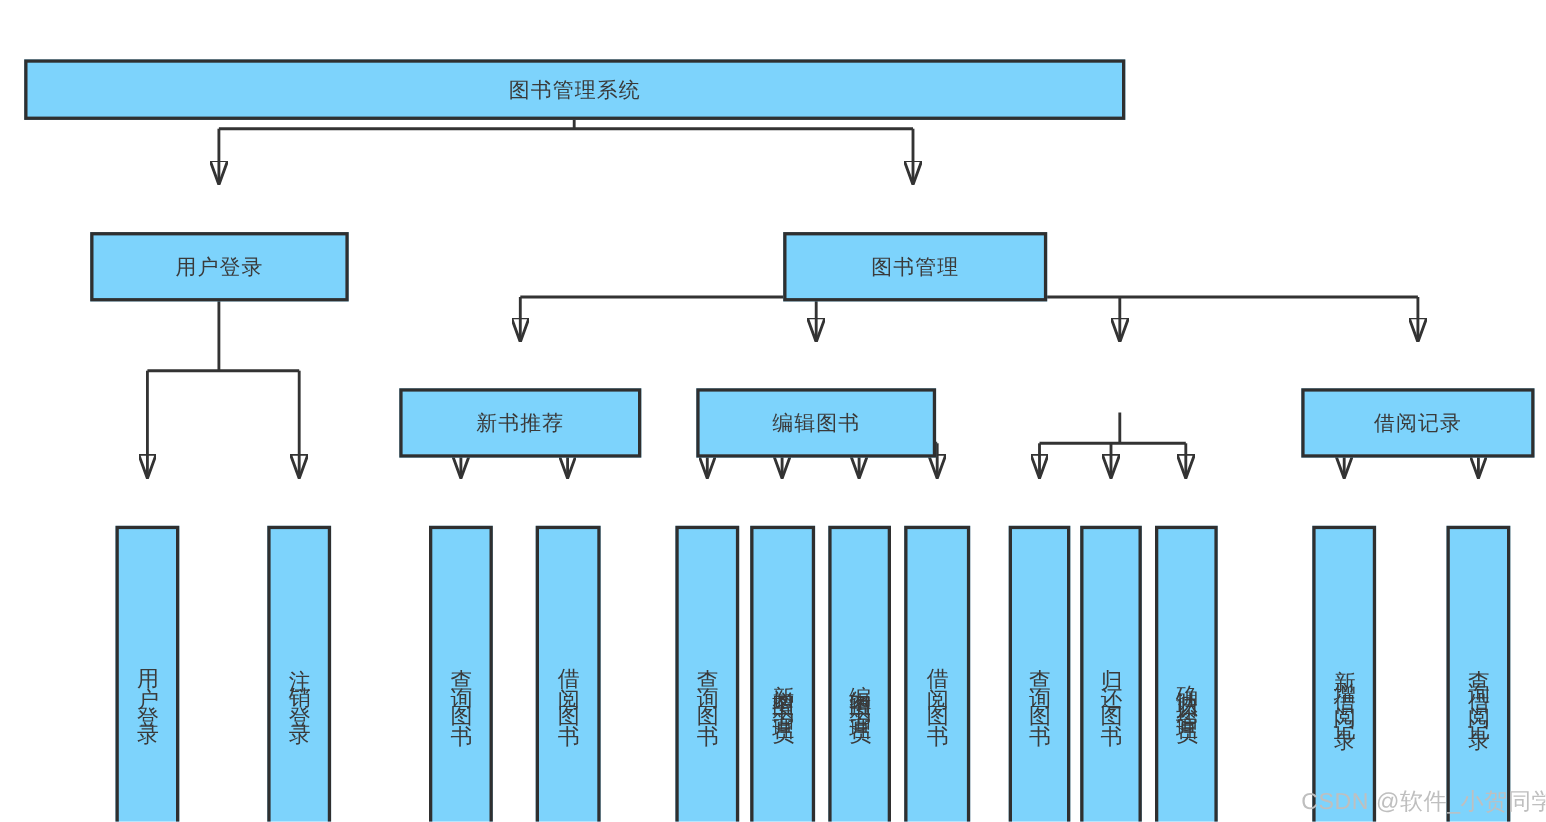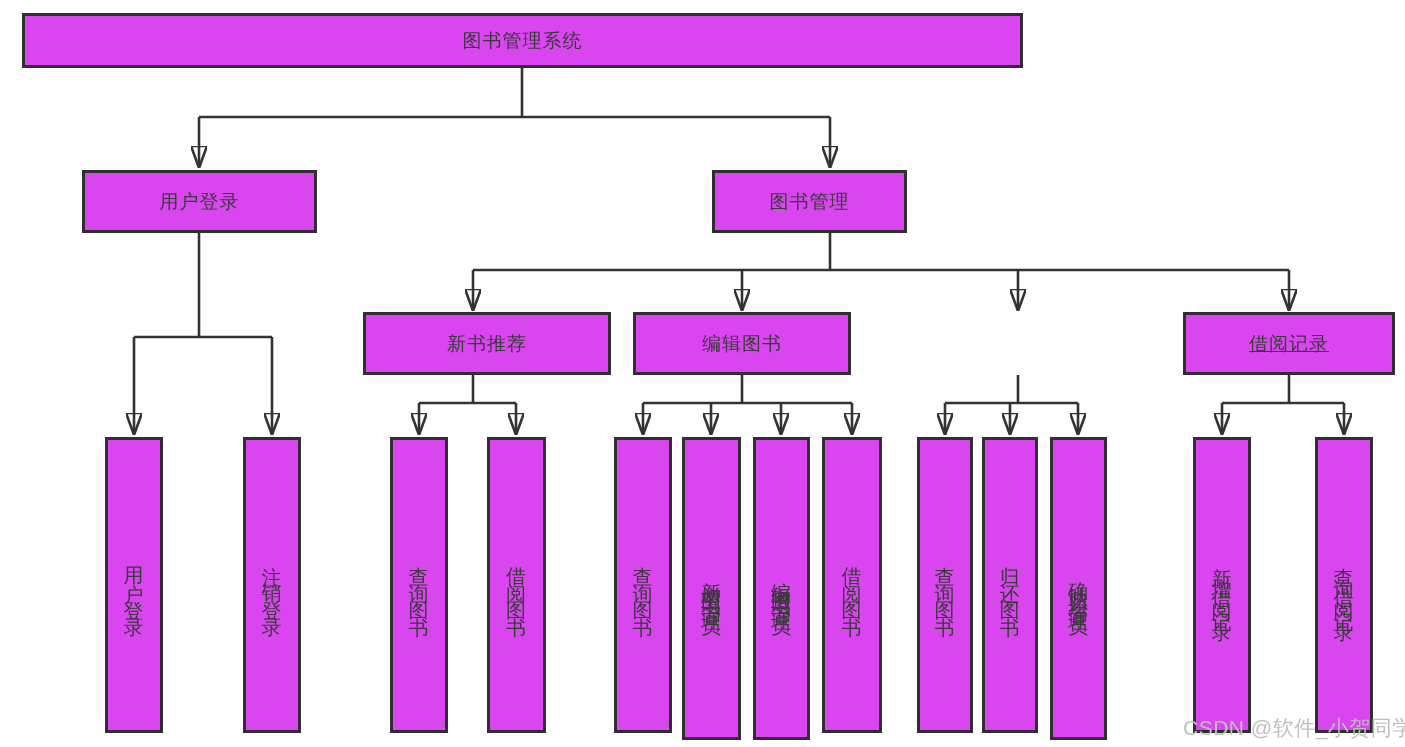--- a/index.html
+++ b/index.html
@@ -14,29 +14,30 @@
     position:relative;
     width:1405px;height:747px;
     background:var(--bg);
     overflow:hidden;
   }
   .wires{position:absolute;left:0;top:0;width:1405px;height:747px;}
   .wires path{stroke:var(--line);stroke-width:2.6;fill:none;}
   .node{
     position:absolute;
     box-sizing:border-box;
-    background:#d946ef;
+    background:#7dd3fc;
     border:3px solid #2f2f2f;
     display:flex;
     align-items:center;
     justify-content:center;
     color:var(--text);
     font-size:19px;
     letter-spacing:1px;
     z-index:2;
+    margin-top:41px;
   }
   .v{
     writing-mode:vertical-rl;
     text-orientation:mixed;
     font-size:20px;
     line-height:1;
   }
   .sp-wide{letter-spacing:17px;}
   .sp-mid{letter-spacing:11px;}
   .sp-tight{letter-spacing:5px;}
@@ -99,25 +100,25 @@
 
     <path d="M1289 375 V403"></path>
     <path d="M1222 403 H1344"></path>
     <path d="M1222 403 V434" marker-end="url(#arrow)"></path>
     <path d="M1344 403 V434" marker-end="url(#arrow)"></path>
   </svg>
 
   <div class="node" style="left:22px;top:13px;width:1001px;height:55px;">图书管理系统</div>
 
   <div class="node" style="left:82px;top:170px;width:235px;height:63px;">用户登录</div>
-  <div class="node" style="left:712px;top:170px;width:195px;height:63px;font-family:Liberation Serif, serif;">图书管理</div>
+  <div class="node" style="left:712px;top:170px;width:240px;height:63px;font-family:Liberation Serif, serif;">图书管理</div>
 
-  <div class="node" style="left:363px;top:312px;width:248px;height:63px;">新书推荐</div>
+  <div class="node" style="left:363px;top:312px;width:220px;height:63px;">新书推荐</div>
   <div class="node" style="left:633px;top:312px;width:218px;height:63px;">编辑图书</div>
-  <div class="node" style="left:1183px;top:312px;width:212px;height:63px;text-decoration:underline;">借阅记录</div>
+  <div class="node" style="left:1183px;top:312px;width:212px;height:63px;">借阅记录</div>
 
   <div class="node v sp-wide" style="left:105px;top:437px;width:58px;height:296px;">用户登录</div>
   <div class="node v sp-wide" style="left:243px;top:437px;width:58px;height:296px;">注销登录</div>
 
   <div class="node v sp-wide" style="left:390px;top:437px;width:58px;height:296px;">查询图书</div>
   <div class="node v sp-wide" style="left:487px;top:437px;width:59px;height:296px;">借阅图书</div>
 
   <div class="node v sp-wide" style="left:614px;top:437px;width:58px;height:296px;">查询图书</div>
   <div class="node v sp-tight" style="left:682px;top:437px;width:59px;height:303px;">新增图书（管理员）</div>
   <div class="node v sp-tight" style="left:753px;top:437px;width:57px;height:303px;">编辑图书（管理员）</div>

